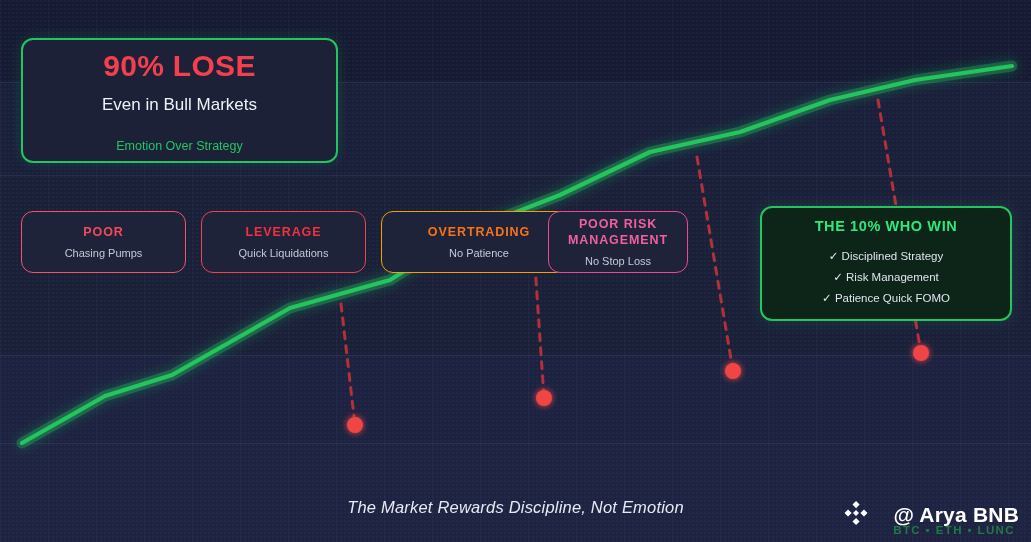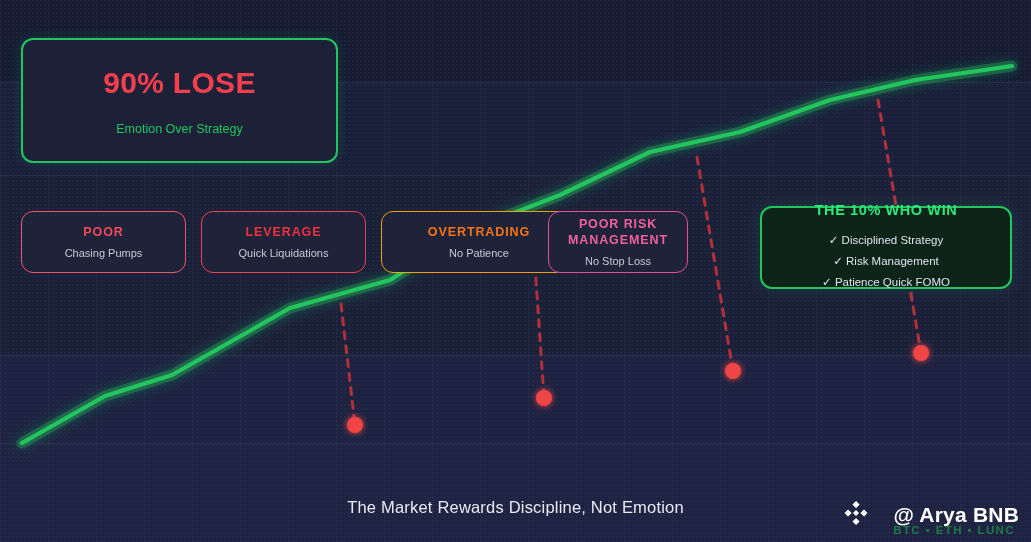--- a/index.html
+++ b/index.html
@@ -76,36 +76,36 @@
   #card-fomo      { left:21px;  width:165px; border-color:#f2556a; }
   #card-fomo .mtitle { color:#f4495c; }
   #card-leverage  { left:201px; width:165px; border-color:#f0414f; }
   #card-leverage .mtitle { color:#f4303f; }
   #card-overtrading { left:381px; width:196px; border-color:#f59e0b; }
   #card-overtrading .mtitle { color:#f97316; }
   #card-risk      { left:548px; width:140px; border-color:#ec4899; }
   #card-risk .mtitle { color:#f0609f; }
 
   #card-win {
-    left:760px; top:206px; width:252px; height:83px;
+    left:760px; top:206px; width:252px; height:115px;
     border:2px solid #22c55e;
     background:#0d2418;
     border-radius:12px;
     box-shadow:0 0 16px rgba(34,197,94,0.16);
   }
   #win-title {
     font-size:14.5px; font-weight:bold; color:#2ee87a;
     letter-spacing:0.6px; margin-bottom:12px;
   }
   .win-item { font-size:11.5px; color:#dfe4ee; line-height:1.85; }
 
   #tagline {
     position:absolute; left:0; right:0; top:498px;
     text-align:center;
-    font-size:16.5px; color:#e7eaf2;
+    font-size:16.5px; font-style:italic; color:#e7eaf2;
     letter-spacing:0.2px;
   }
 
   #brand {
     position:absolute; right:12px; top:500px;
     display:flex; align-items:center; gap:24px;
   }
   #brand-name { font-size:21px; font-weight:bold; color:#ffffff; letter-spacing:0.2px; }
   #brand-tickers {
     position:absolute; right:16px; top:524px;
@@ -155,20 +155,21 @@
         <circle cx="544" cy="398" r="8" fill="#ef4444" filter="url(#dotglow)"></circle>
         <line x1="697" y1="157" x2="733" y2="371" stroke="#b3303a" stroke-width="3" stroke-dasharray="7 7" stroke-linecap="round"></line>
         <circle cx="733" cy="371" r="8" fill="#ef4444" filter="url(#dotglow)"></circle>
         <line x1="878" y1="100" x2="921" y2="353" stroke="#b3303a" stroke-width="3" stroke-dasharray="7 7" stroke-linecap="round"></line>
         <circle cx="921" cy="353" r="8" fill="#ef4444" filter="url(#dotglow)"></circle>
       </g>
   </svg>
 
   <div id="hero-card" class="card">
     <div id="hero-title">90% LOSE</div>
+    <div id="hero-sub">Even in Bull Markets</div>
     <div id="hero-tag">Emotion Over Strategy</div>
   </div>
 
   <div id="card-fomo" class="card mini">
     <div class="mtitle">POOR</div>
     <div class="msub">Chasing Pumps</div>
   </div>
 
   <div id="card-leverage" class="card mini">
     <div class="mtitle">LEVERAGE</div>

